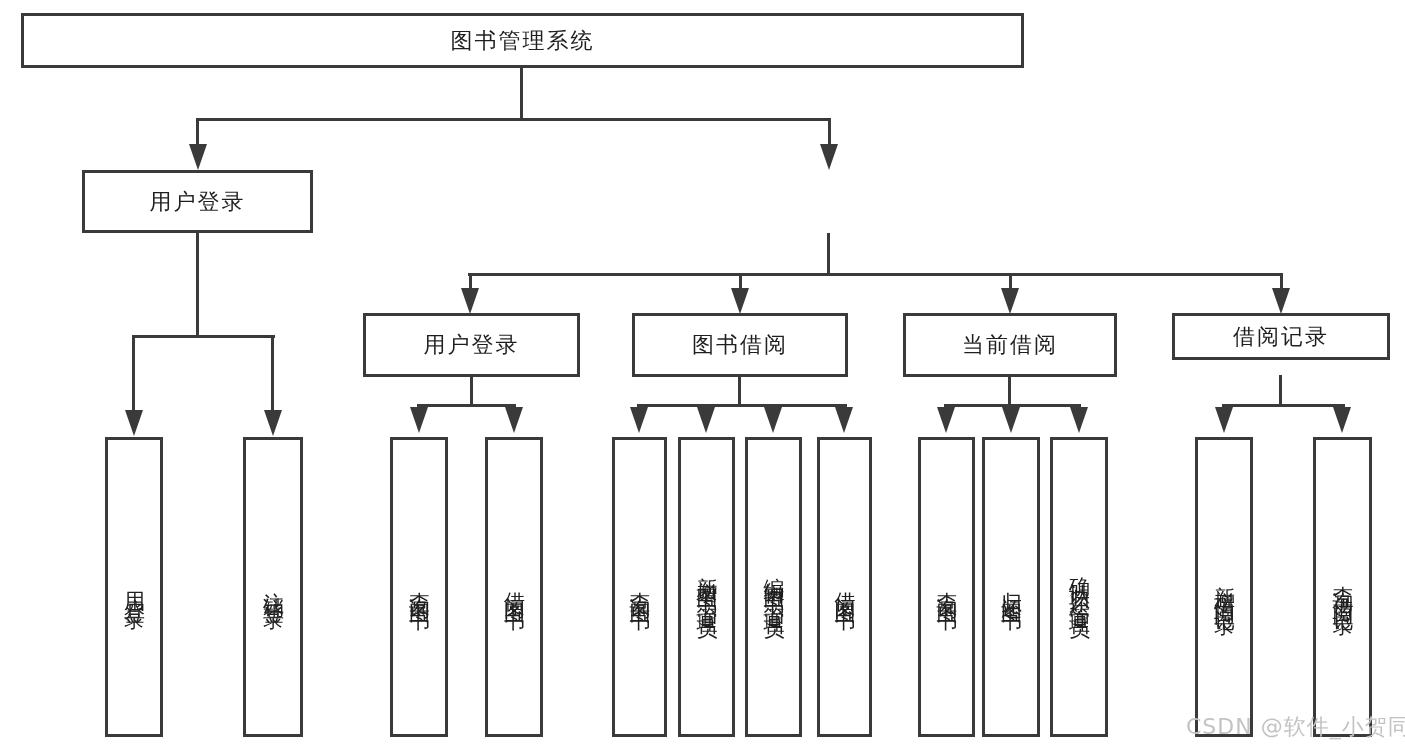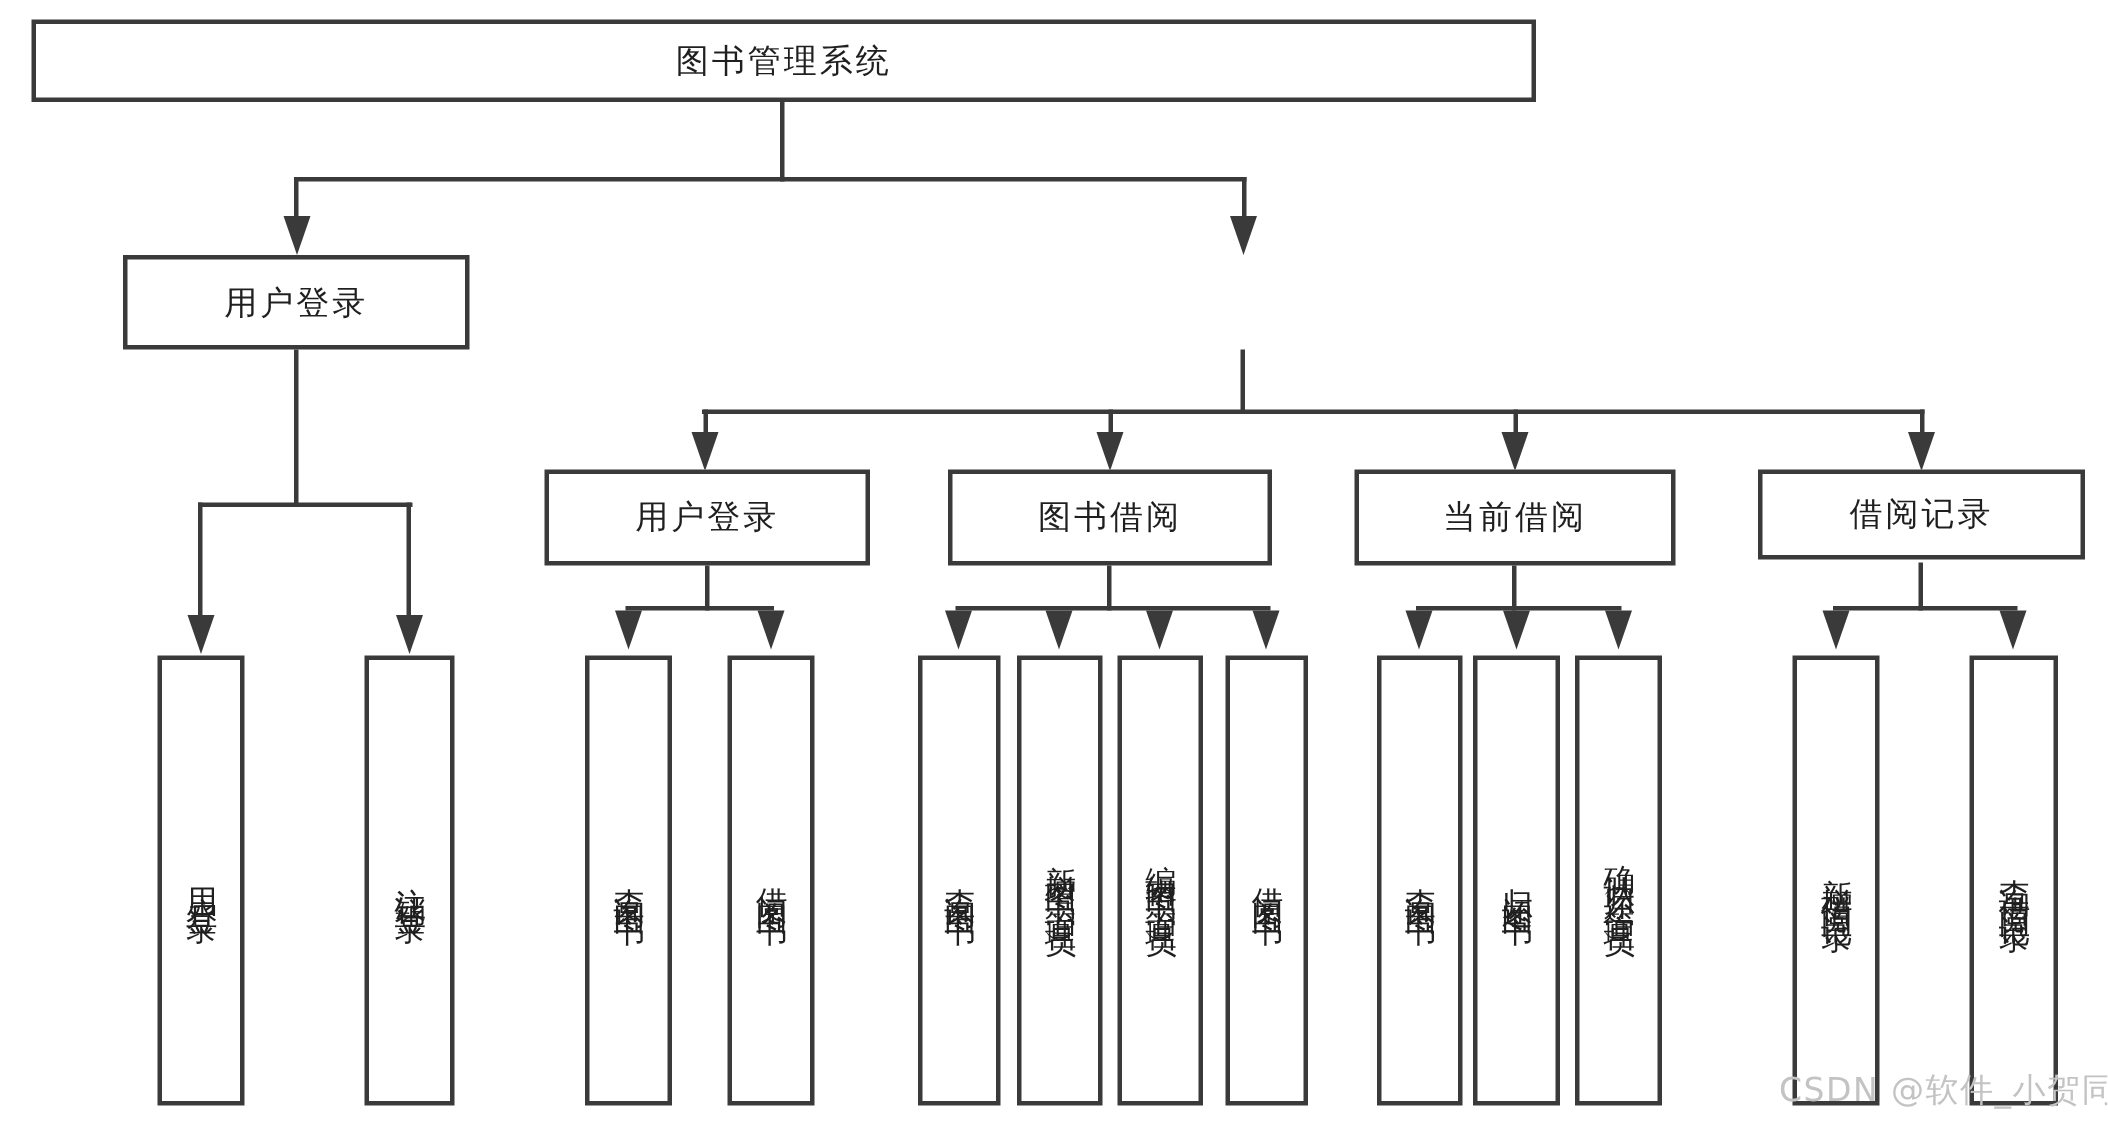--- a/index.html
+++ b/index.html
@@ -81,21 +81,21 @@
   <div class="vline" style="left:1009px;top:273px;width:3px;height:19px;"></div>
   <div class="vline" style="left:1280px;top:273px;width:3px;height:19px;"></div>
   <div class="arrow" style="left:461px;top:288px;"></div>
   <div class="arrow" style="left:731px;top:288px;"></div>
   <div class="arrow" style="left:1001px;top:288px;"></div>
   <div class="arrow" style="left:1272px;top:288px;"></div>
 
   <div class="box" style="left:363px;top:313px;width:217px;height:64px;">用户登录</div>
   <div class="box" style="left:903px;top:313px;width:214px;height:64px;">当前借阅</div>
   <div class="box" style="left:632px;top:313px;width:216px;height:64px;">图书借阅</div>
-  <div class="box" style="left:1172px;top:313px;width:218px;height:60px;">借阅记录</div>
+  <div class="box" style="left:1172px;top:313px;width:218px;height:47px;">借阅记录</div>
 
   <div class="vline" style="left:470px;top:377px;width:3px;height:30px;"></div>
   <div class="hline" style="left:417px;top:404px;width:99px;height:3px;"></div>
   <div class="arrow" style="left:410px;top:407px;"></div>
   <div class="arrow" style="left:505px;top:407px;"></div>
 
   <div class="vline" style="left:738px;top:377px;width:3px;height:30px;"></div>
   <div class="hline" style="left:637px;top:404px;width:210px;height:3px;"></div>
   <div class="arrow" style="left:630px;top:407px;"></div>
   <div class="arrow" style="left:697px;top:407px;"></div>

